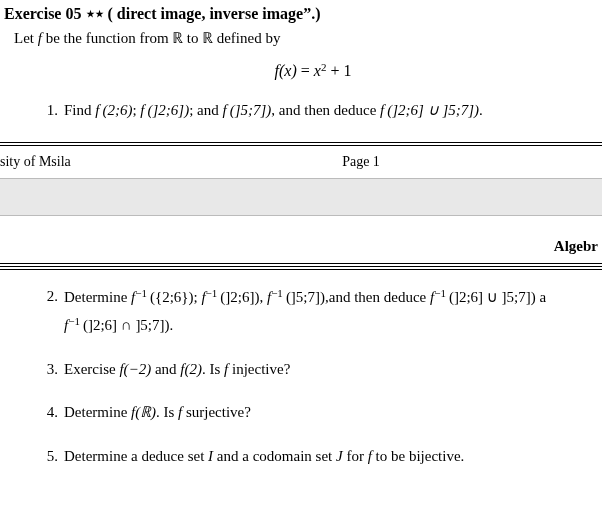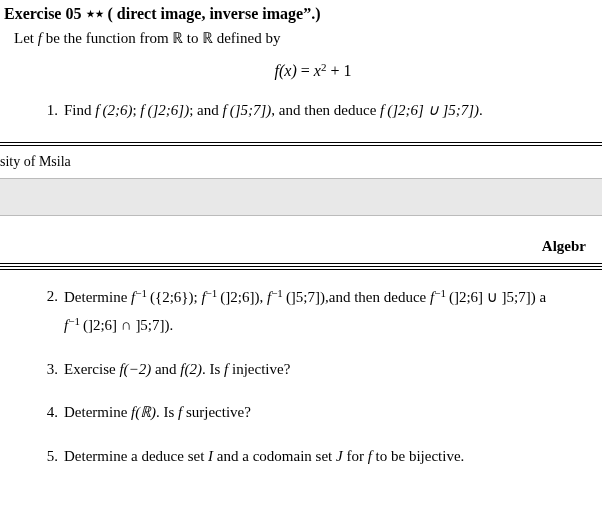--- a/index.html
+++ b/index.html
@@ -62,21 +62,21 @@
   .footer-right { width: 80px; }
   .page-gap {
     background: #e8e8e8;
     height: 36px;
     border-top: 1px solid #bbb;
     border-bottom: 1px solid #bbb;
   }
   .header2 {
     text-align: right;
     font-weight: bold;
-    padding: 22px 16px 8px 0;
+    padding: 22px 4px 8px 0;
     font-size: 15px;
   }
   .single-rule {
     border-top: 1px solid #000;
     margin-bottom: 2px;
   }
   .sup { font-size: 11px; vertical-align: 5px; }
   .it { font-style: italic; }
   .rm { font-style: normal; }
   .bb { font-family: serif; }
@@ -104,20 +104,21 @@
       <div class="num">1.</div>
       <div class="body-txt">
         <span>Find </span><span class="it">f (2;6)</span><span>; </span><span class="it">f (]2;6])</span><span>; and </span><span class="it">f (]5;7])</span><span>, and then deduce </span><span class="it">f (]2;6] ∪ ]5;7])</span><span>.</span>
       </div>
     </div>
   </div>
 
   <div class="dbl-rule"></div>
   <div class="footer-row">
     <div class="footer-left">sity of Msila</div>
+    <div class="footer-center">Page 1</div>
     <div class="footer-right"></div>
   </div>
 
   <div class="page-gap"></div>
 
   <div class="header2">Algebr</div>
   <div class="single-rule"></div>
   <div class="dbl-rule" style="margin-top:0"></div>
 
   <div class="ol-area" style="margin-top:14px">

